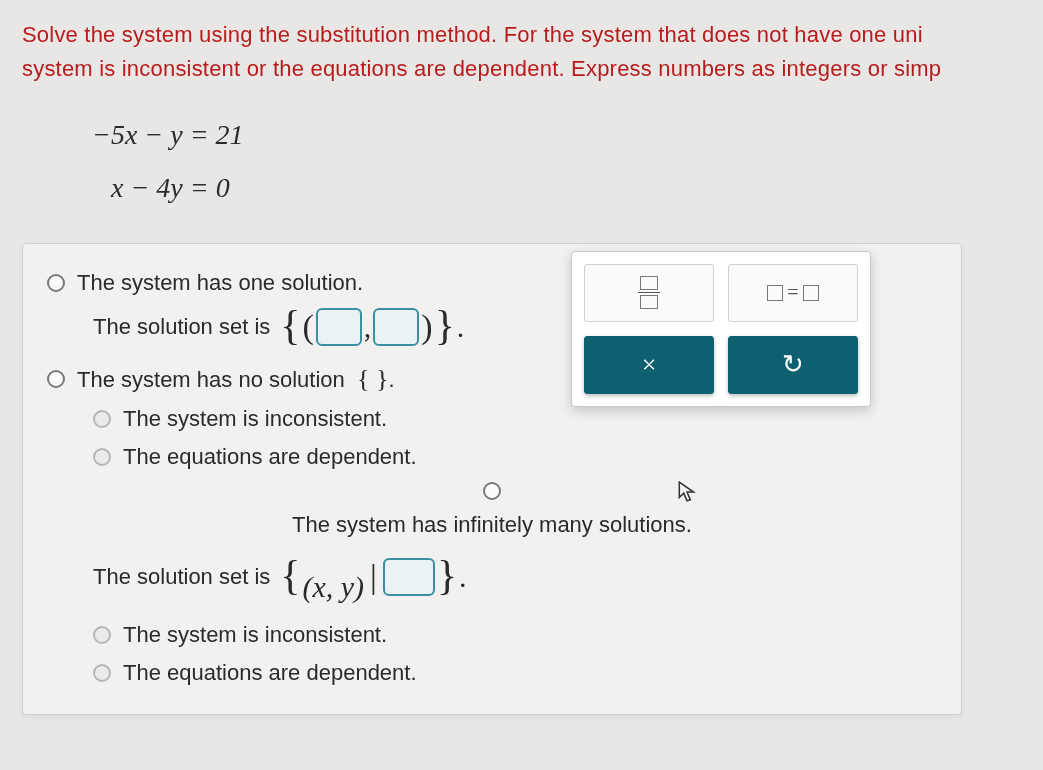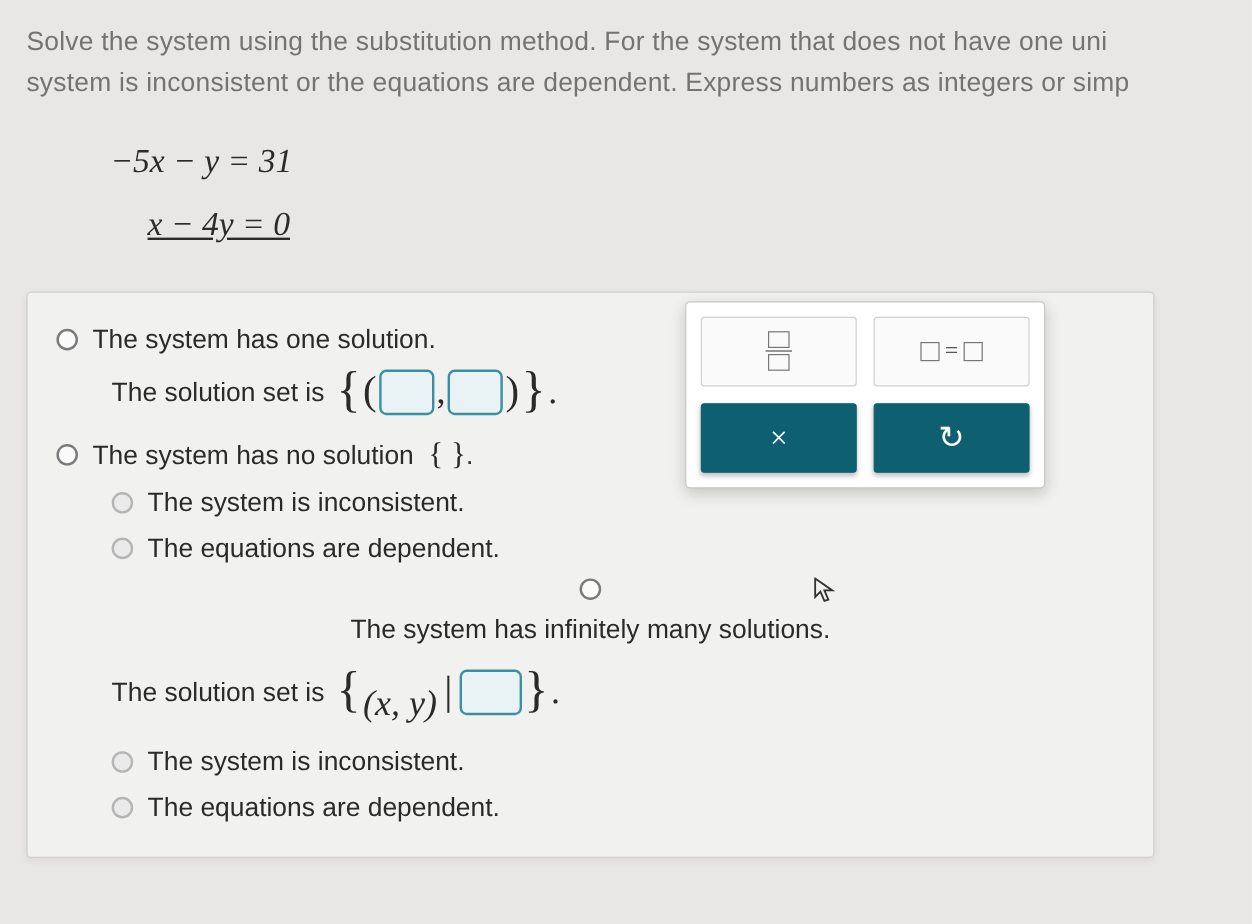--- a/index.html
+++ b/index.html
@@ -13,21 +13,21 @@
     height: 770px;
     overflow: hidden;
     position: relative;
   }
   .page {
     padding: 18px 0 0 22px;
   }
   .prompt {
     font-size: 22px;
     line-height: 1.55;
-    color: #737373;
+    color: #b91c1c;
     letter-spacing: 0.2px;
   }
   .equations {
     margin: 22px 0 28px 70px;
     font-family: 'Times New Roman', Times, serif;
     font-size: 28px;
     line-height: 1.9;
     color: #2b2b2b;
   }
   .answer-box {
@@ -164,22 +164,22 @@
 </head>
 <body>
 
 <div class="page">
   <div class="prompt">
     <span>Solve the system using the substitution method. For the system that does not have one uni</span><br>
     <span>system is inconsistent or the equations are dependent. Express numbers as integers or simp</span>
   </div>
 
   <div class="equations">
-    <div><span style="font-style:italic">−5x − y = 31</span></div>
-    <div style="margin-left:31px;text-decoration:underline;"><span style="font-style:italic">x − 4y = 0</span></div>
+    <div><span style="font-style:italic">−5x − y = 21</span></div>
+    <div style="margin-left:19px;"><span style="font-style:italic">x − 4y = 0</span></div>
   </div>
 
   <div class="answer-box">
 
     <div class="opt-row">
       <span class="radio"></span>
       <span>The system has one solution.</span>
     </div>
     <div class="sol-line">
       <span>The solution set is</span>

